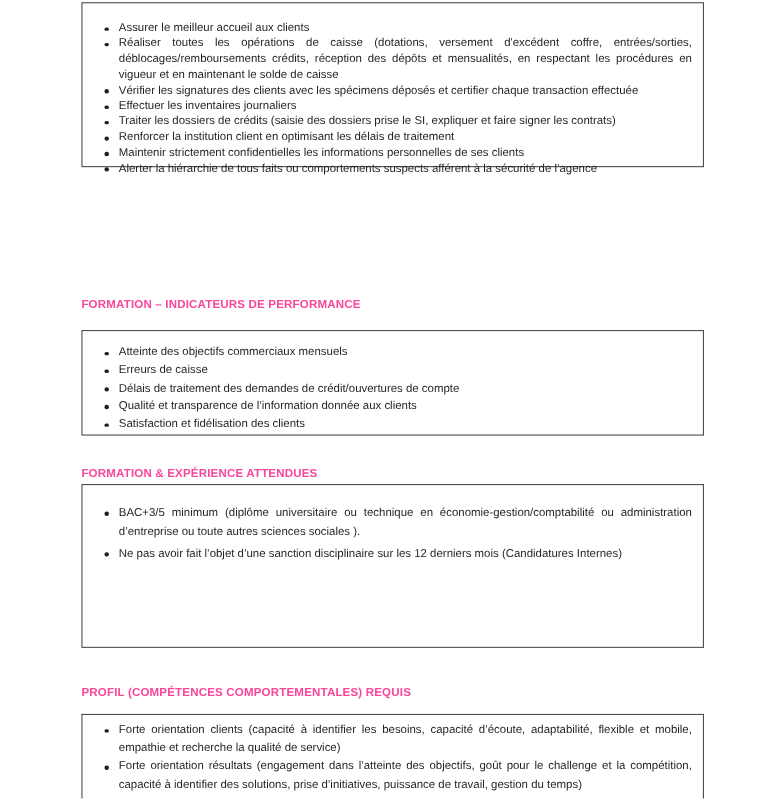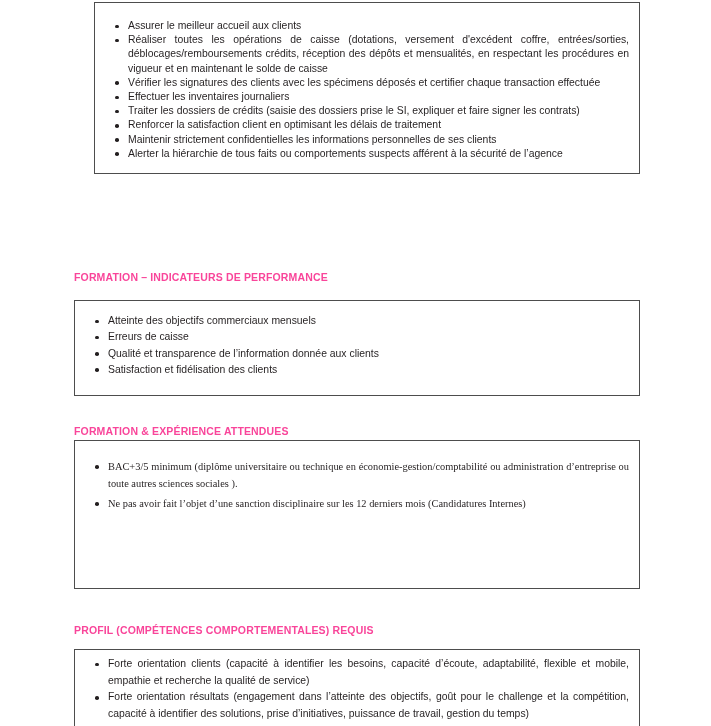--- a/index.html
+++ b/index.html
@@ -65,23 +65,22 @@
     top: 5.6px;
     width: 3.6px;
     height: 3.6px;
     border-radius: 50%;
     background: #231f20;
   }
 
   
   #sec-taches { top: 2px; }
   #sec-taches .section-box {
-    height: 172px;
+    height: 150px;
     padding: 16px 10px 0 0;
-    margin-left: 20px;
   }
   #sec-taches ul.bullets > li { margin-bottom: 0px; }
 
   
   #sec-objectifs { top: 271px; }
   #sec-objectifs .section-heading { margin-bottom: 16px; }
   #sec-objectifs .section-box {
     height: 96px;
     padding: 12px 10px 0 0;
   }
@@ -94,21 +93,20 @@
   
   #sec-formation { top: 425px; }
   #sec-formation .section-heading { margin-bottom: 2px; }
   #sec-formation .section-box {
     height: 149px;
     padding: 17px 10px 0 0;
   }
   #sec-formation ul.bullets > li {
     line-height: 17.4px;
     margin-bottom: 2px;
-    font-family: Liberation Serif, serif;
   }
   #sec-formation ul.bullets > li::before { top: 7.2px; }
 
   
   #sec-profil { top: 624px; }
   #sec-profil .section-heading { margin-bottom: 12px; }
   #sec-profil .section-box {
     height: 102px;
     padding: 6px 10px 0 0;
     border-bottom: none;
@@ -124,33 +122,34 @@
 <div class="page">
 
   <section class="section" id="sec-taches">
     <div class="section-box">
       <ul class="bullets">
         <li>Assurer le meilleur accueil aux clients</li>
         <li>Réaliser toutes les opérations de caisse (dotations, versement d'excédent coffre, entrées/sorties, déblocages/remboursements crédits, réception des dépôts et mensualités, en respectant les procédures en vigueur et en maintenant le solde de caisse</li>
         <li>Vérifier les signatures des clients avec les spécimens déposés et certifier chaque transaction effectuée</li>
         <li>Effectuer les inventaires journaliers</li>
         <li>Traiter les dossiers de crédits (saisie des dossiers prise le SI, expliquer et faire signer les contrats)</li>
-        <li>Renforcer la satisfaction client en optimisant les délais de traitement</li>
+        <li>Renforcer la institution client en optimisant les délais de traitement</li>
         <li>Maintenir strictement confidentielles les informations personnelles de ses clients</li>
         <li>Alerter la hiérarchie de tous faits ou comportements suspects afférent à la sécurité de l’agence</li>
       </ul>
     </div>
   </section>
 
   <section class="section" id="sec-objectifs">
     <h2 class="section-heading">FORMATION – INDICATEURS DE PERFORMANCE</h2>
     <div class="section-box">
       <ul class="bullets">
         <li>Atteinte des objectifs commerciaux mensuels</li>
         <li>Erreurs de caisse</li>
+        <li>Délais de traitement des demandes de crédit/ouvertures de compte</li>
         <li>Qualité et transparence de l’information donnée aux clients</li>
         <li>Satisfaction et fidélisation des clients</li>
       </ul>
     </div>
   </section>
 
   <section class="section" id="sec-formation">
     <h2 class="section-heading">FORMATION &amp; EXPÉRIENCE ATTENDUES</h2>
     <div class="section-box">
       <ul class="bullets">

